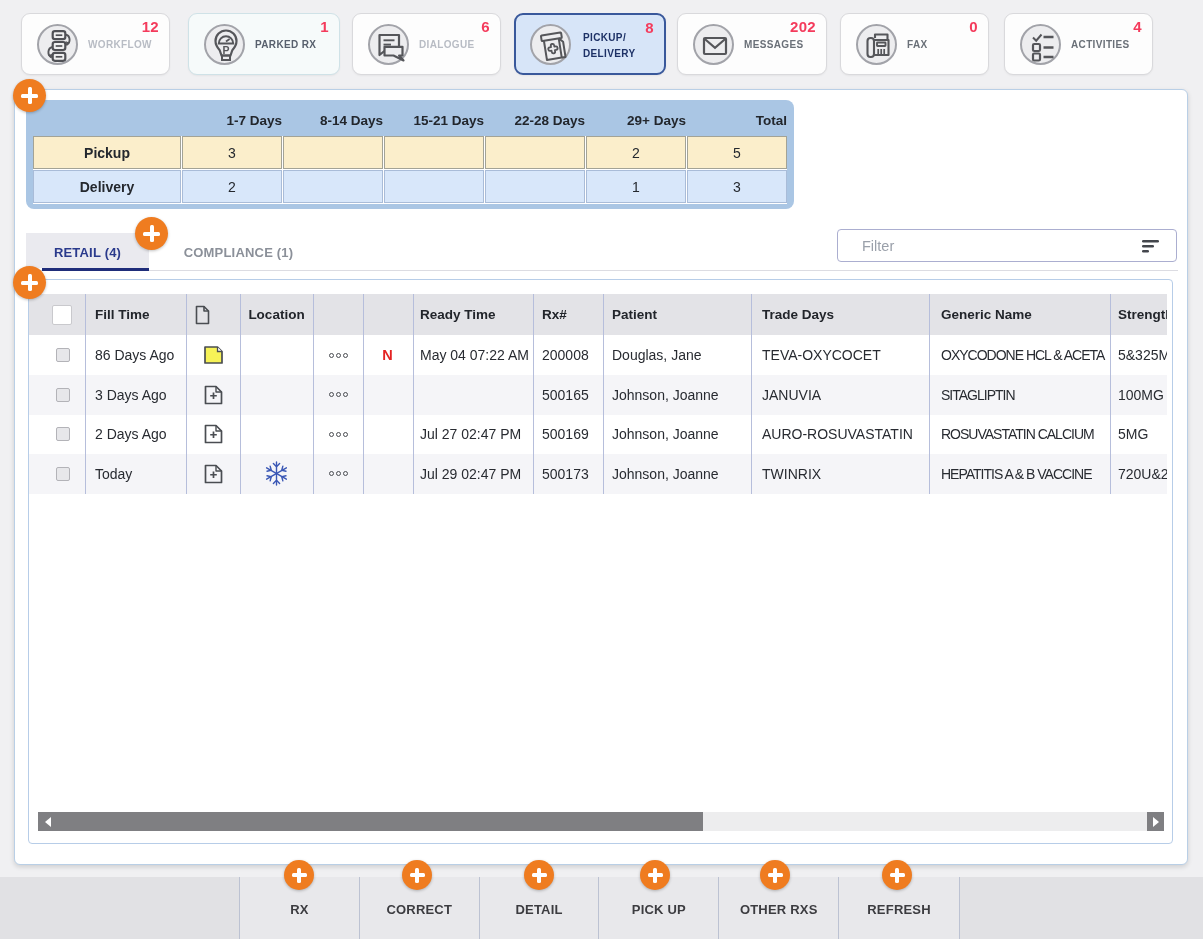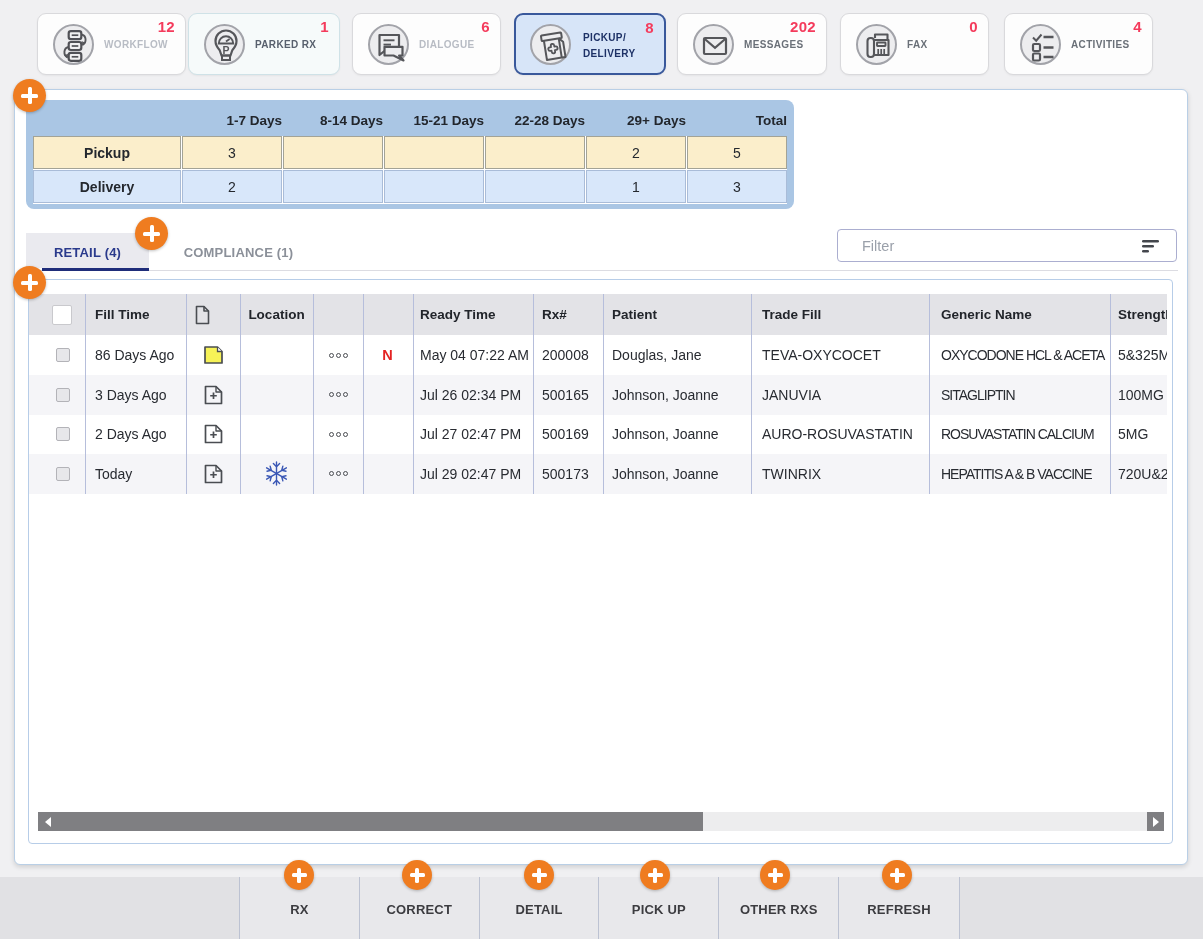--- a/index.html
+++ b/index.html
@@ -100,21 +100,21 @@
 #footer { position:absolute; left:0; top:877px; width:1203px; height:62px; background:#e1e1e4; }
 #footer .cells { position:absolute; left:239px; top:0; width:721px; height:62px; background:#e8e8eb;
   border-left:1px solid #bcc2d2; border-right:1px solid #bcc2d2; display:flex; }
 #footer .cell { width:120px; border-right:1px solid #bcc2d2; position:relative; text-align:center; }
 #footer .cell:last-child { border-right:none; }
 #footer .cell .flbl { position:absolute; left:0; right:0; top:25px; font-size:13px; font-weight:bold; color:#3c3c40; letter-spacing:0.2px; }
 </style>
 </head>
 <body>
 
-<div class="tabcard" id="tab-workflow" style="left:37px;">
+<div class="tabcard" id="tab-workflow" style="left:21px;">
   <div class="cnt">12</div>
     <div class="circ"></div>
   <svg class="icon" width="44" height="44" viewBox="0 0 44 44">
   <g fill="none" stroke="#55565a" stroke-width="1.9">
     <path d="M28.5 10.5 c5 1 5.5 8 1 10.5"></path>
     <path d="M32.8 18.4 l-3.1 2.9 l-0.6 -3.9" fill="#55565a" stroke-width="0.8"></path>
     <path d="M15.5 23 c-5 1 -5.5 8 -1 10.5"></path>
     <path d="M11.2 30.9 l3.1 2.9 l0.6 -3.9" fill="#55565a" stroke-width="0.8"></path>
   </g>
   <g fill="#f0f0f1" stroke="#505156" stroke-width="2.2">
@@ -277,21 +277,21 @@
             <path d="M2.5 1.5 H10 L14.5 6 V18.5 H2.5 Z" fill="none" stroke="#4a4d52" stroke-width="1.6" stroke-linejoin="round"></path>
             <path d="M10 1.5 V6 H14.5" fill="none" stroke="#4a4d52" stroke-width="1.6" stroke-linejoin="round"></path>
           </svg>
       </div>
       <div class="tcell c3 c3h">Location</div>
       <div class="tcell c4"></div>
       <div class="tcell c5"></div>
       <div class="tcell c6">Ready Time</div>
       <div class="tcell c7">Rx#</div>
       <div class="tcell c8">Patient</div>
-      <div class="tcell c9">Trade Fill</div>
+      <div class="tcell c9">Trade Days</div>
       <div class="tcell c10">Generic Name</div>
       <div class="tcell c11">Strength</div>
     </div>
 
     <div class="trow" style="top:55.5px;">
       <div class="tcell c0">
           <div class="rcheck"></div>
         </div>
       <div class="tcell c1">86 Days Ago</div>
       <div class="tcell c2">
@@ -332,21 +332,20 @@
         </div>
       <div class="tcell c3"></div>
       <div class="tcell c4">
           <div class="ooo">
             <span></span>
             <span></span>
             <span></span>
           </div>
         </div>
       <div class="tcell c5"></div>
-      <div class="tcell c6">Jul 26 02:34 PM</div>
       <div class="tcell c7">500165</div>
       <div class="tcell c8">Johnson, Joanne</div>
       <div class="tcell c9">JANUVIA</div>
       <div class="tcell c10 gn">SITAGLIPTIN</div>
       <div class="tcell c11">100MG</div>
     </div>
     <div class="trow" style="top:134.5px;">
       <div class="tcell c0">
           <div class="rcheck"></div>
         </div>

